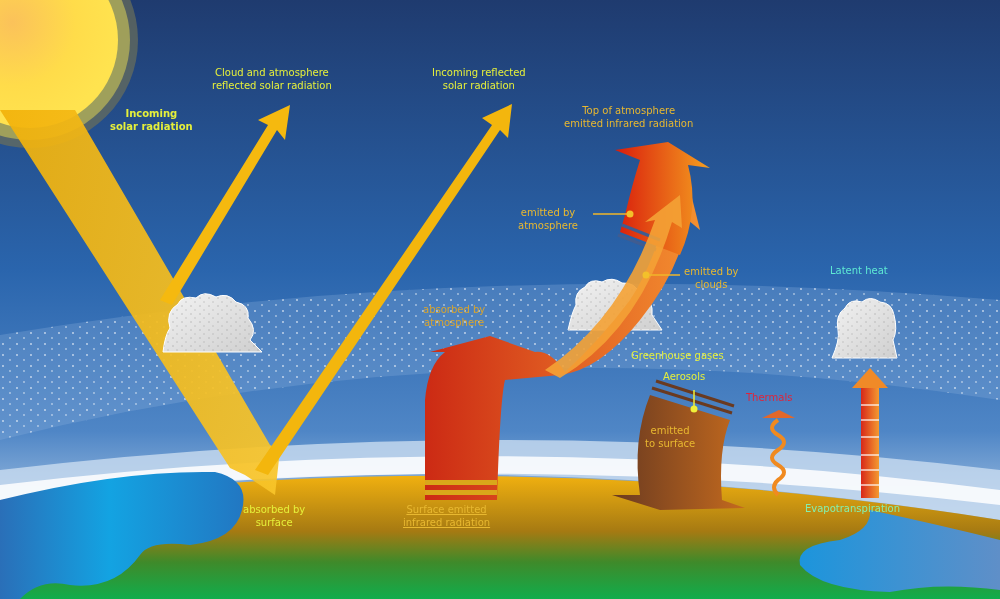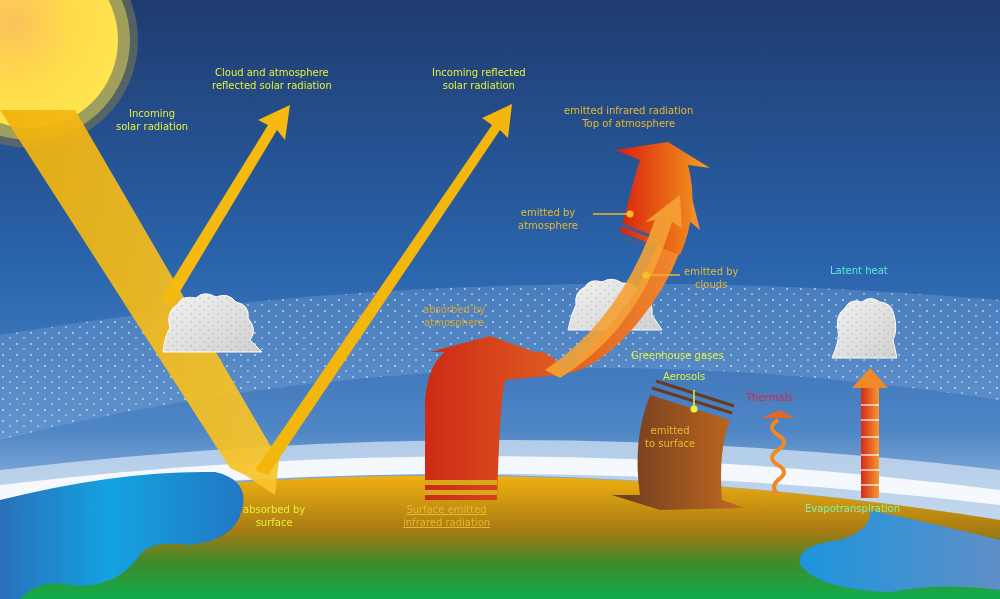--- a/index.html
+++ b/index.html
@@ -146,35 +146,35 @@
   </g>
 
   <line x1="593" y1="214" x2="628" y2="214" stroke="#f1b62a" stroke-width="1.5"></line>
   <circle cx="630" cy="214" r="3.5" fill="#f3c02a"></circle>
   <line x1="646" y1="275" x2="680" y2="275" stroke="#f1b62a" stroke-width="1.5"></line>
   <circle cx="646" cy="275" r="3.5" fill="#f3c02a"></circle>
   <line x1="694" y1="390" x2="694" y2="408" stroke="#f0f03a" stroke-width="1.5"></line>
   <circle cx="694" cy="409" r="3.5" fill="#f0f03a"></circle>
 </svg>
 
-<div class="lbl lbl-lg c-yellow" style="left:116px; top:107px;">
+<div class="lbl lbl-lg c-yellow" style="left:110px; top:107px;font-weight:bold;">
   <div>Incoming</div>
   <div>solar radiation</div>
 </div>
 <div class="lbl lbl-lg c-yellow" style="left:212px; top:66px;">
   <div>Cloud and atmosphere</div>
   <div>reflected solar radiation</div>
 </div>
 <div class="lbl lbl-lg c-yellow" style="left:432px; top:66px;">
   <div>Incoming  reflected</div>
   <div>solar radiation</div>
 </div>
 <div class="lbl lbl-lg c-gold" style="left:564px; top:104px;">
+  <div>Top of atmosphere</div>
   <div>emitted infrared radiation</div>
-  <div>Top of atmosphere</div>
 </div>
 <div class="lbl lbl-sm c-gold" style="left:518px; top:206px;">
   <div>emitted by</div>
   <div>atmosphere</div>
 </div>
 <div class="lbl lbl-sm c-gold" style="left:684px; top:265px;">
   <div>emitted by</div>
   <div>clouds</div>
 </div>
 <div class="lbl lbl-lg c-pale" style="left:830px; top:264px;">

